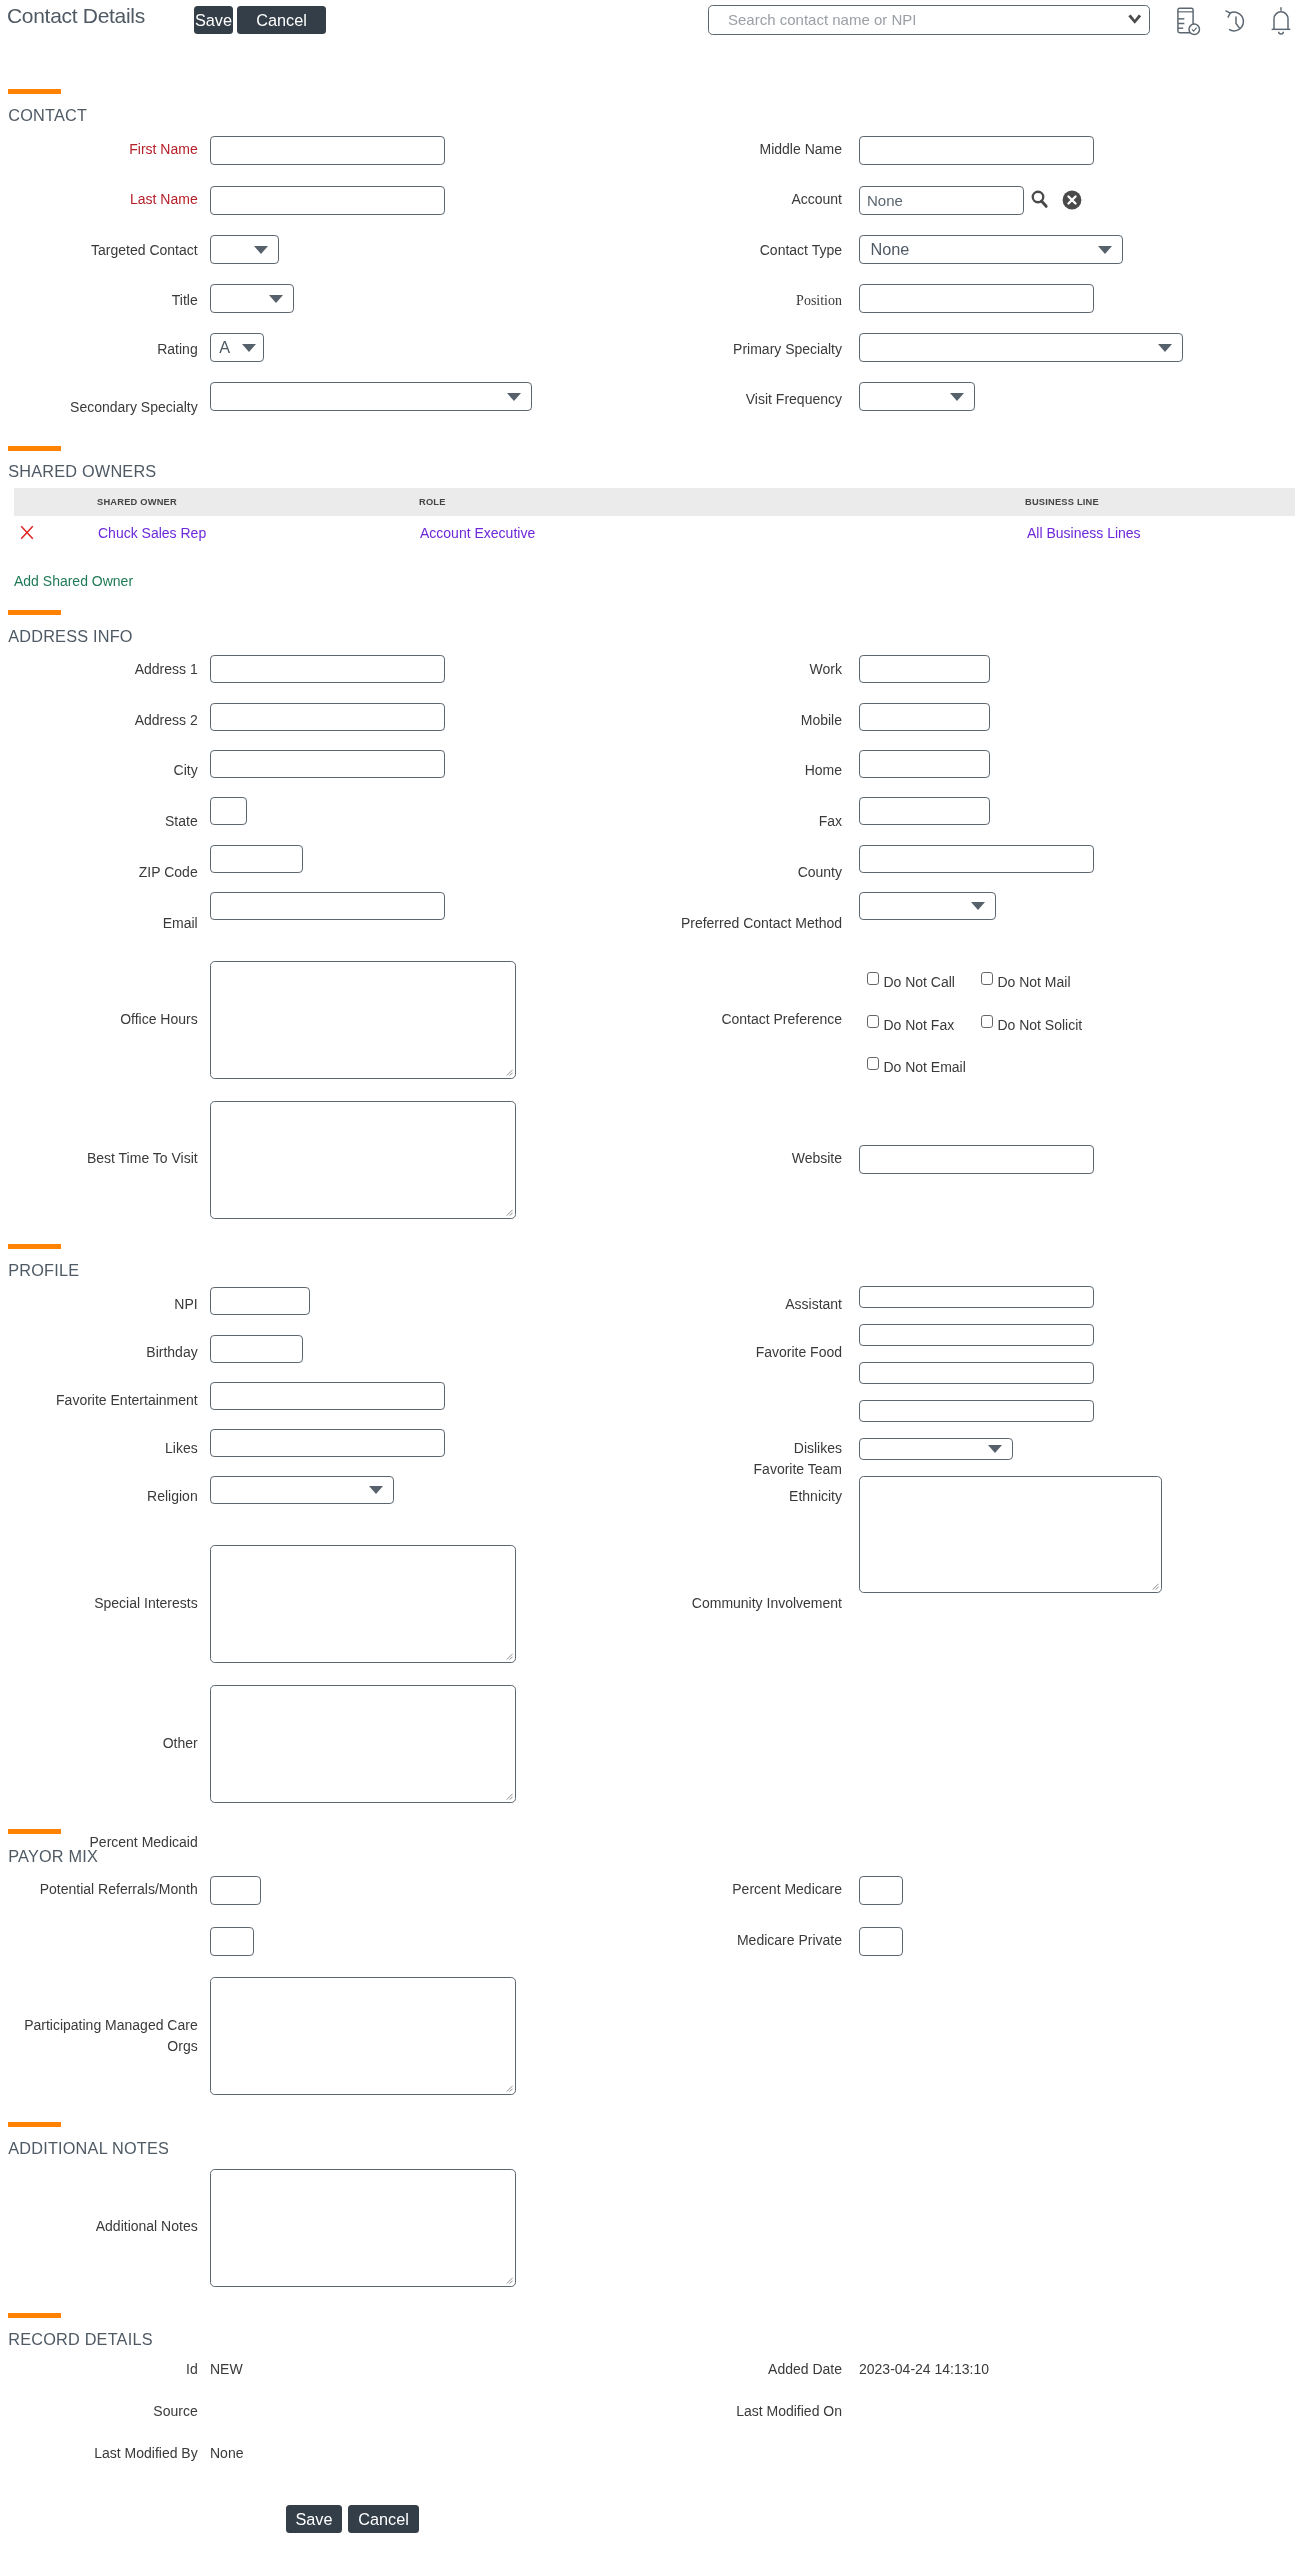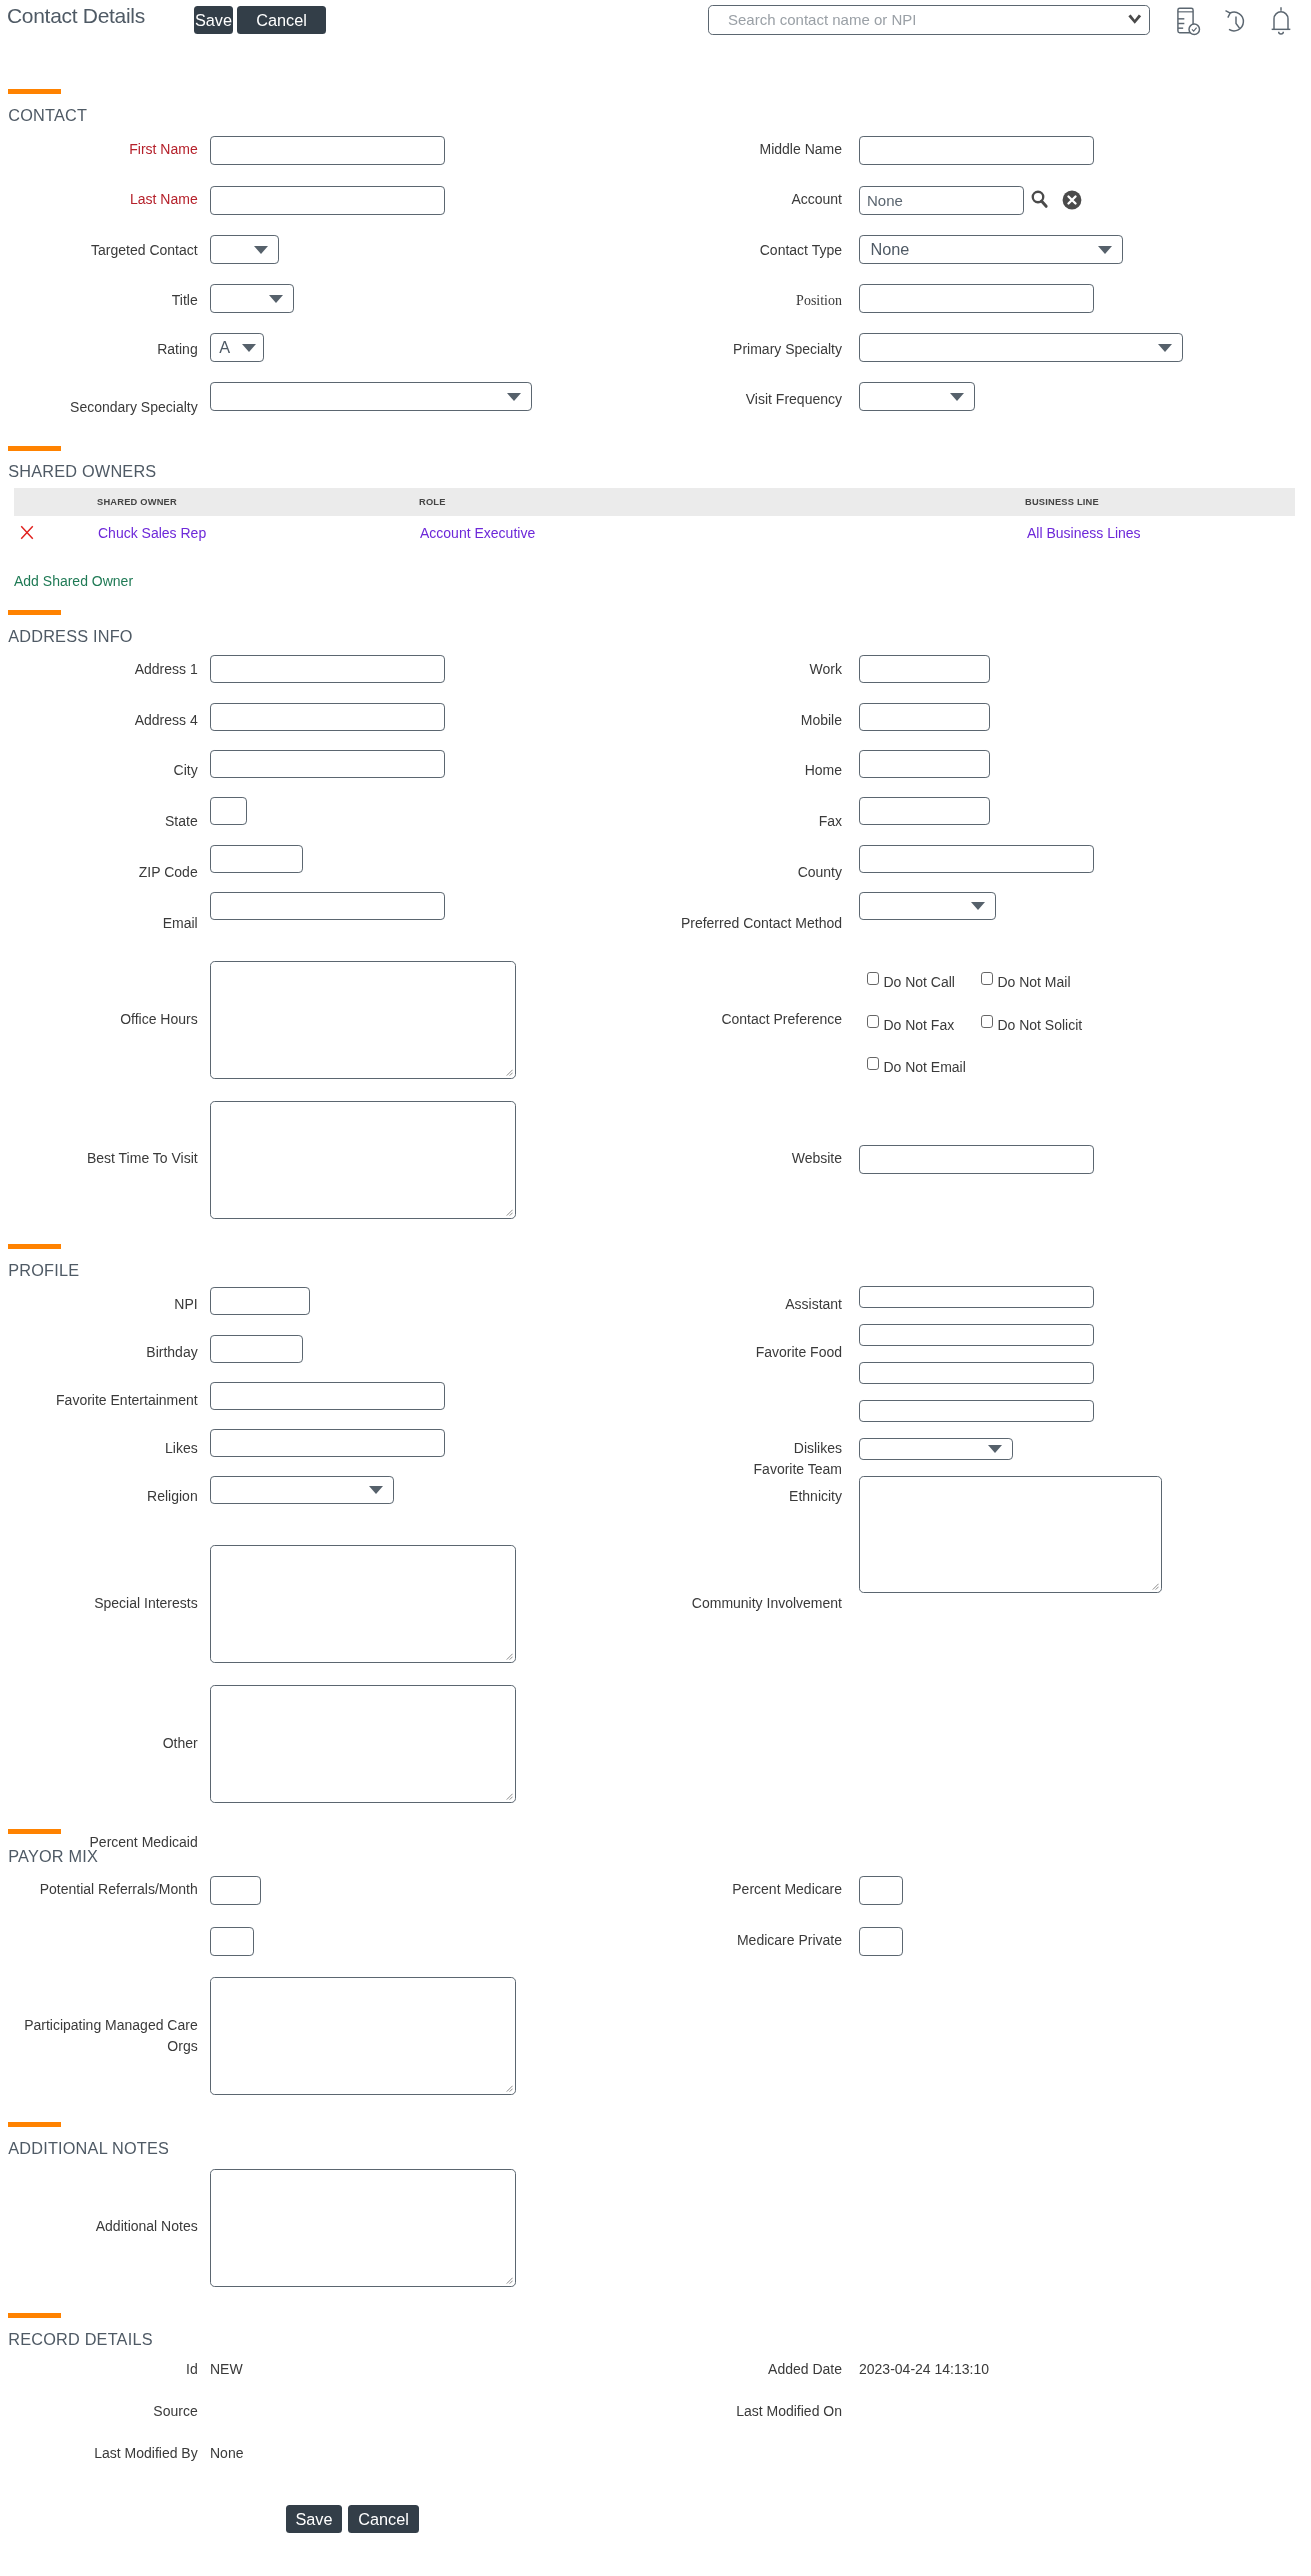--- a/index.html
+++ b/index.html
@@ -155,21 +155,21 @@
 <div class="abs link" style="left:14px;top:573px;">Add Shared Owner</div>
 
 <div class="abs sec-bar" style="top:610px;"></div>
 <div class="abs sec-title" style="top:627px;">ADDRESS INFO</div>
 
 <div class="abs lbl l" style="top:661px;">Address 1</div>
 <div class="abs inp" style="left:210px;top:655px;width:235px;height:28px;"></div>
 <div class="abs lbl r" style="top:661px;">Work</div>
 <div class="abs inp" style="left:859px;top:655px;width:131px;height:28px;"></div>
 
-<div class="abs lbl l" style="top:712px;">Address 4</div>
+<div class="abs lbl l" style="top:712px;">Address 2</div>
 <div class="abs inp" style="left:210px;top:703px;width:235px;height:28px;"></div>
 <div class="abs lbl r" style="top:712px;">Mobile</div>
 <div class="abs inp" style="left:859px;top:703px;width:131px;height:28px;"></div>
 
 <div class="abs lbl l" style="top:762px;">City</div>
 <div class="abs inp" style="left:210px;top:750px;width:235px;height:28px;"></div>
 <div class="abs lbl r" style="top:762px;">Home</div>
 <div class="abs inp" style="left:859px;top:750px;width:131px;height:28px;"></div>
 
 <div class="abs lbl l" style="top:813px;">State</div>

